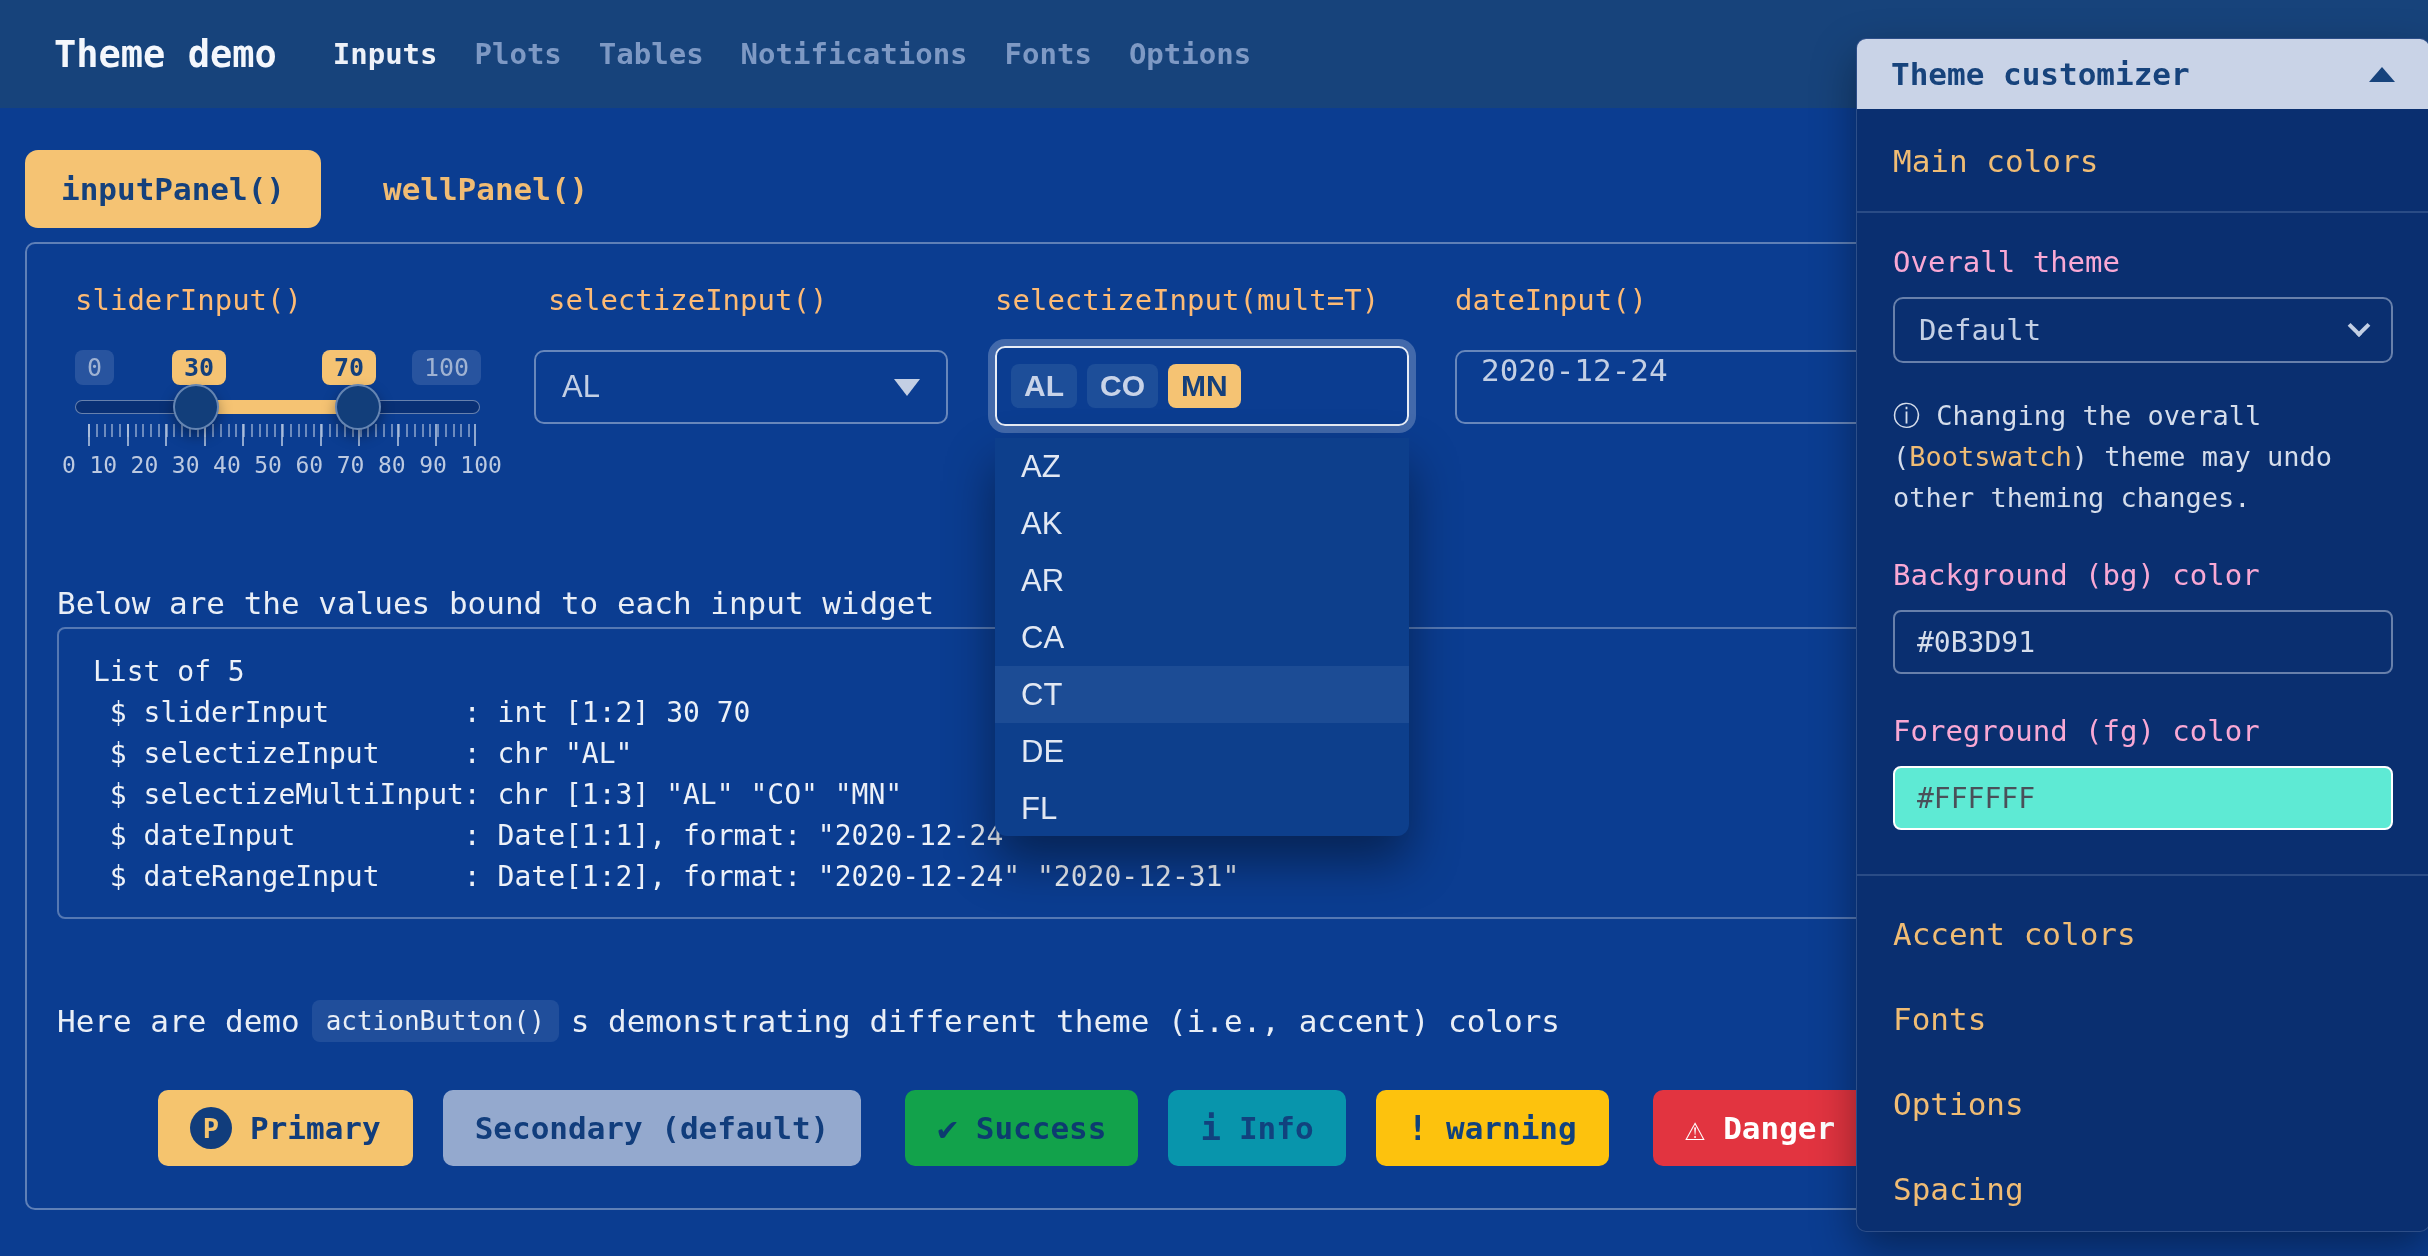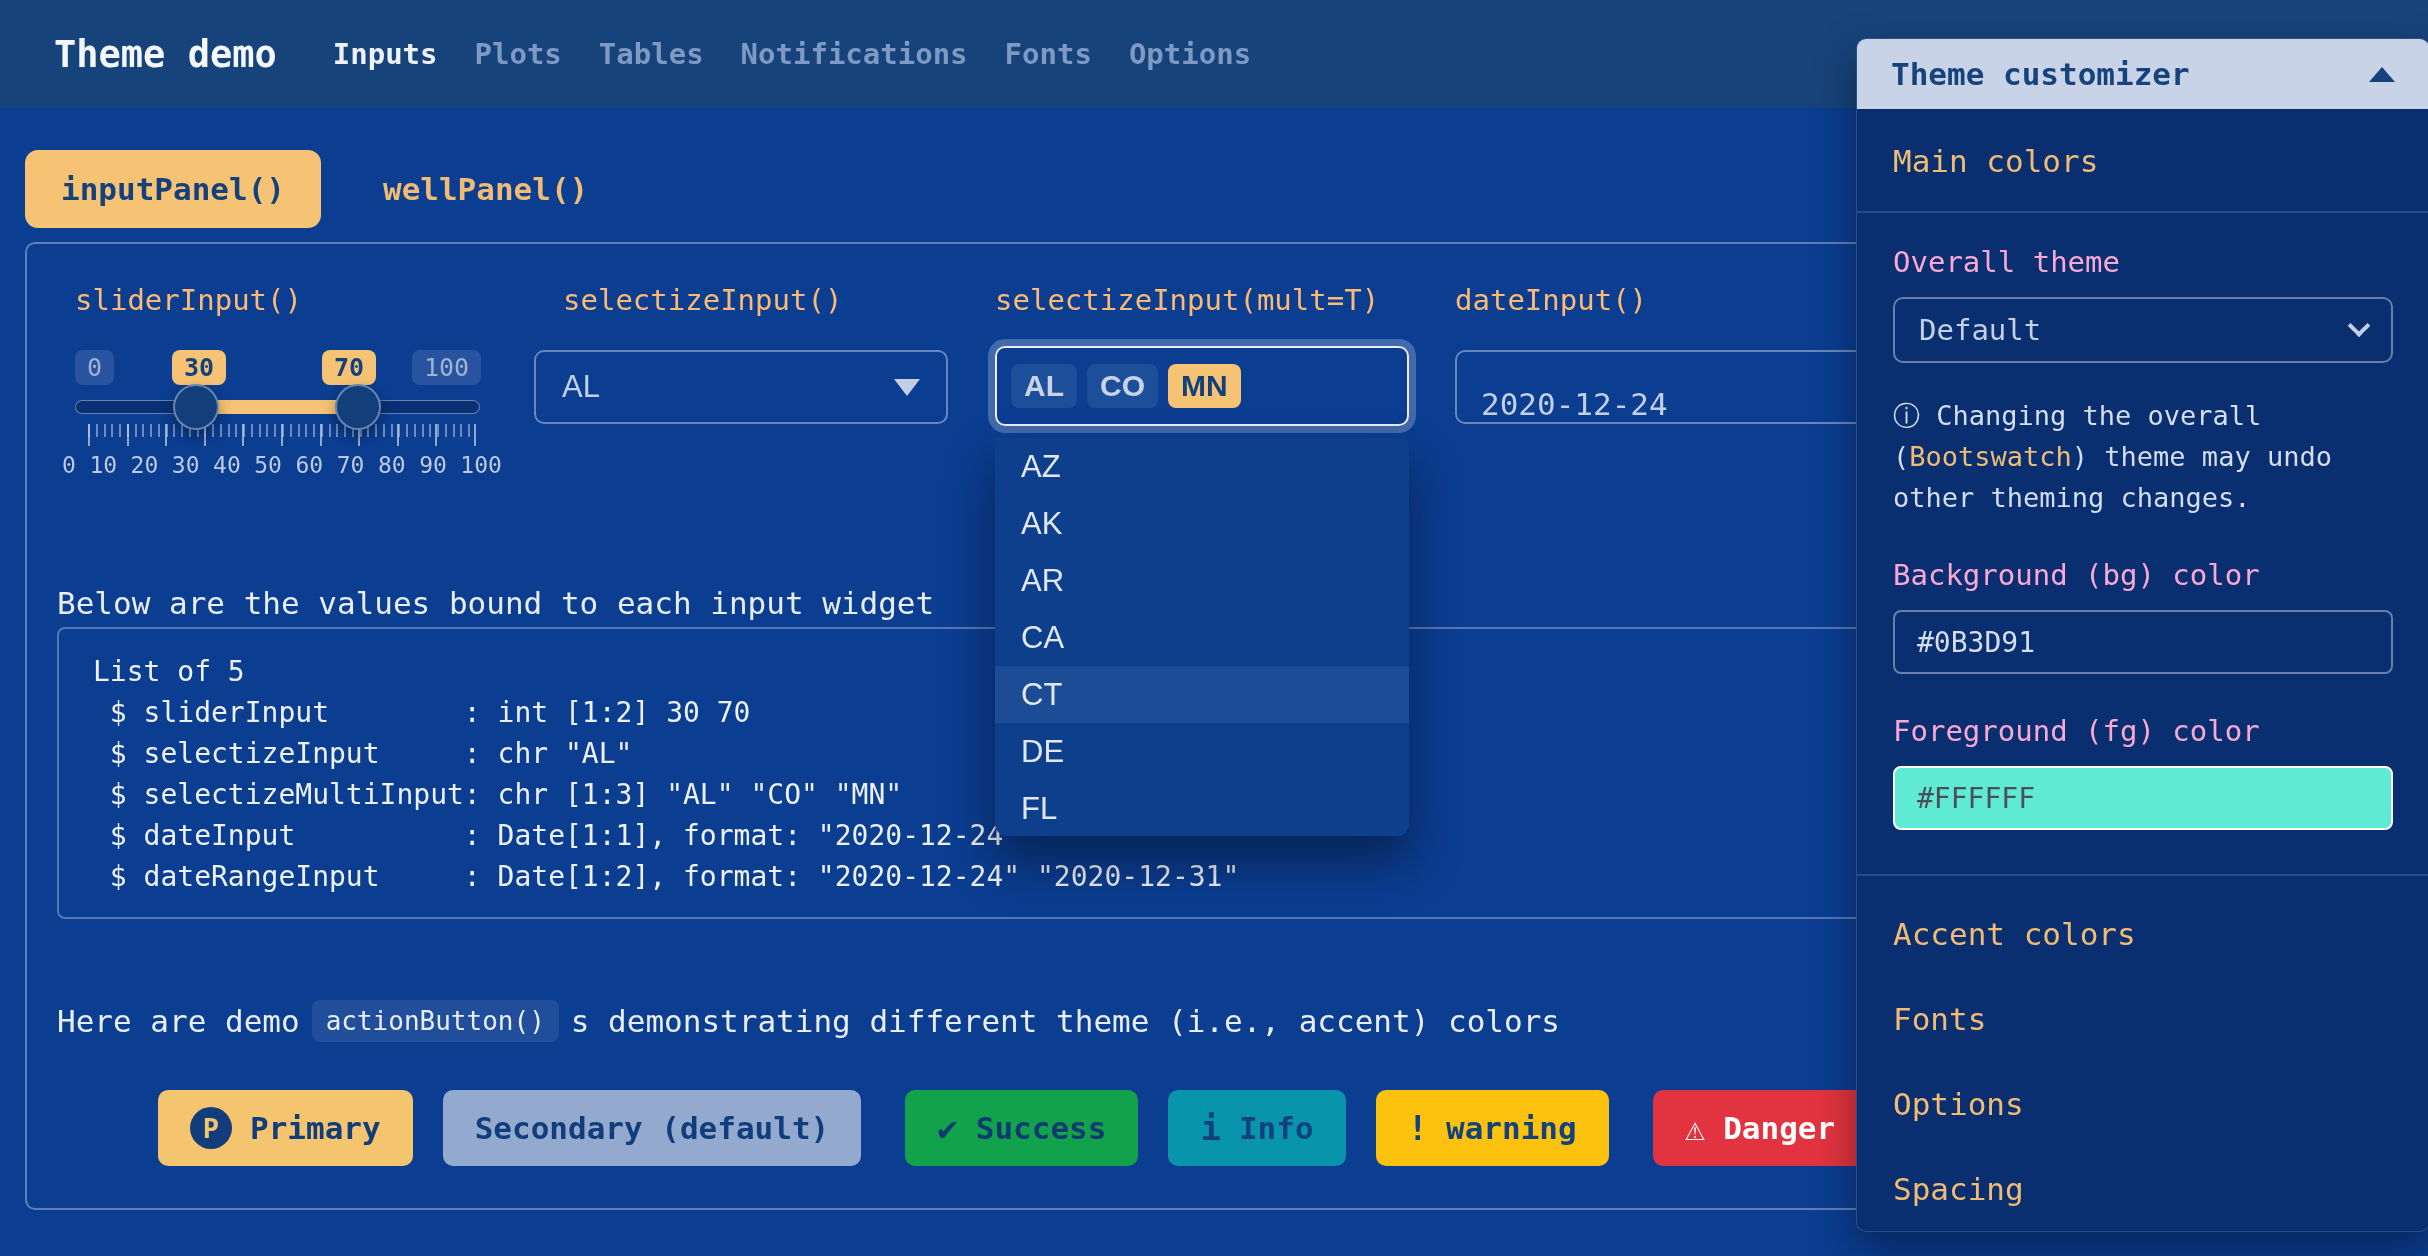--- a/index.html
+++ b/index.html
@@ -60,21 +60,21 @@
               padding:5px 13px; border-radius:8px; background:#1D4E99; color:#C8D3E8; cursor:pointer; }
   .sel-chip.active { background:#F5C373; color:#14407C; }
 
   .dropdown { position:absolute; left:995px; top:438px; width:414px; height:398px; background:#0D3F8C;
               border-radius:0 0 12px 12px; box-shadow:0 26px 50px rgba(0,0,0,0.42); overflow:hidden; z-index:60; }
   .dd-item { height:57px; display:flex; align-items:center; padding-left:26px;
              font-family:"Liberation Sans", sans-serif; font-size:31px; color:#E2E8F3; cursor:pointer; }
   .dd-item.hl { background:#1C4C95; }
 
   .date-input { position:absolute; left:1455px; top:350px; width:420px; height:74px;
-                border:2px solid rgba(198,210,230,0.5); border-radius:10px; display:flex; align-items:flex-end;
+                border:2px solid rgba(198,210,230,0.5); border-radius:10px; display:flex; align-items:flex-start;
                 padding:0 24px; font-size:31px; color:#C3CFE4; z-index:2; cursor:text; }
 
   
   .intro-text { position:absolute; left:57px; top:585px; font-size:31px; color:#E9EEF6; z-index:1; white-space:nowrap; }
   .code-block { position:absolute; left:57px; top:627px; width:2316px; height:292px;
                 border:2px solid rgba(198,210,230,0.4); border-radius:8px; padding:22px 34px;
                 font-size:28px; line-height:41px; color:#EDF1F8; z-index:1; }
   .code-line { white-space:pre; }
 
   
@@ -162,21 +162,21 @@
     <span>30</span>
     <span>40</span>
     <span>50</span>
     <span>60</span>
     <span>70</span>
     <span>80</span>
     <span>90</span>
     <span>100</span>
   </div>
 
-  <div class="w-label" style="left:563px; top:283px;">selectizeInput()</div>
+  <div class="w-label" style="left:548px; top:283px;">selectizeInput()</div>
   <div class="sel-control">
     <span class="sel-value">AL</span>
     <span class="caret-down"></span>
   </div>
 
   <div class="w-label" style="left:995px; top:283px;">selectizeInput(mult=T)</div>
   <div class="multi-control">
     <span class="sel-chip">AL</span>
     <span class="sel-chip">CO</span>
     <span class="sel-chip active">MN</span>

